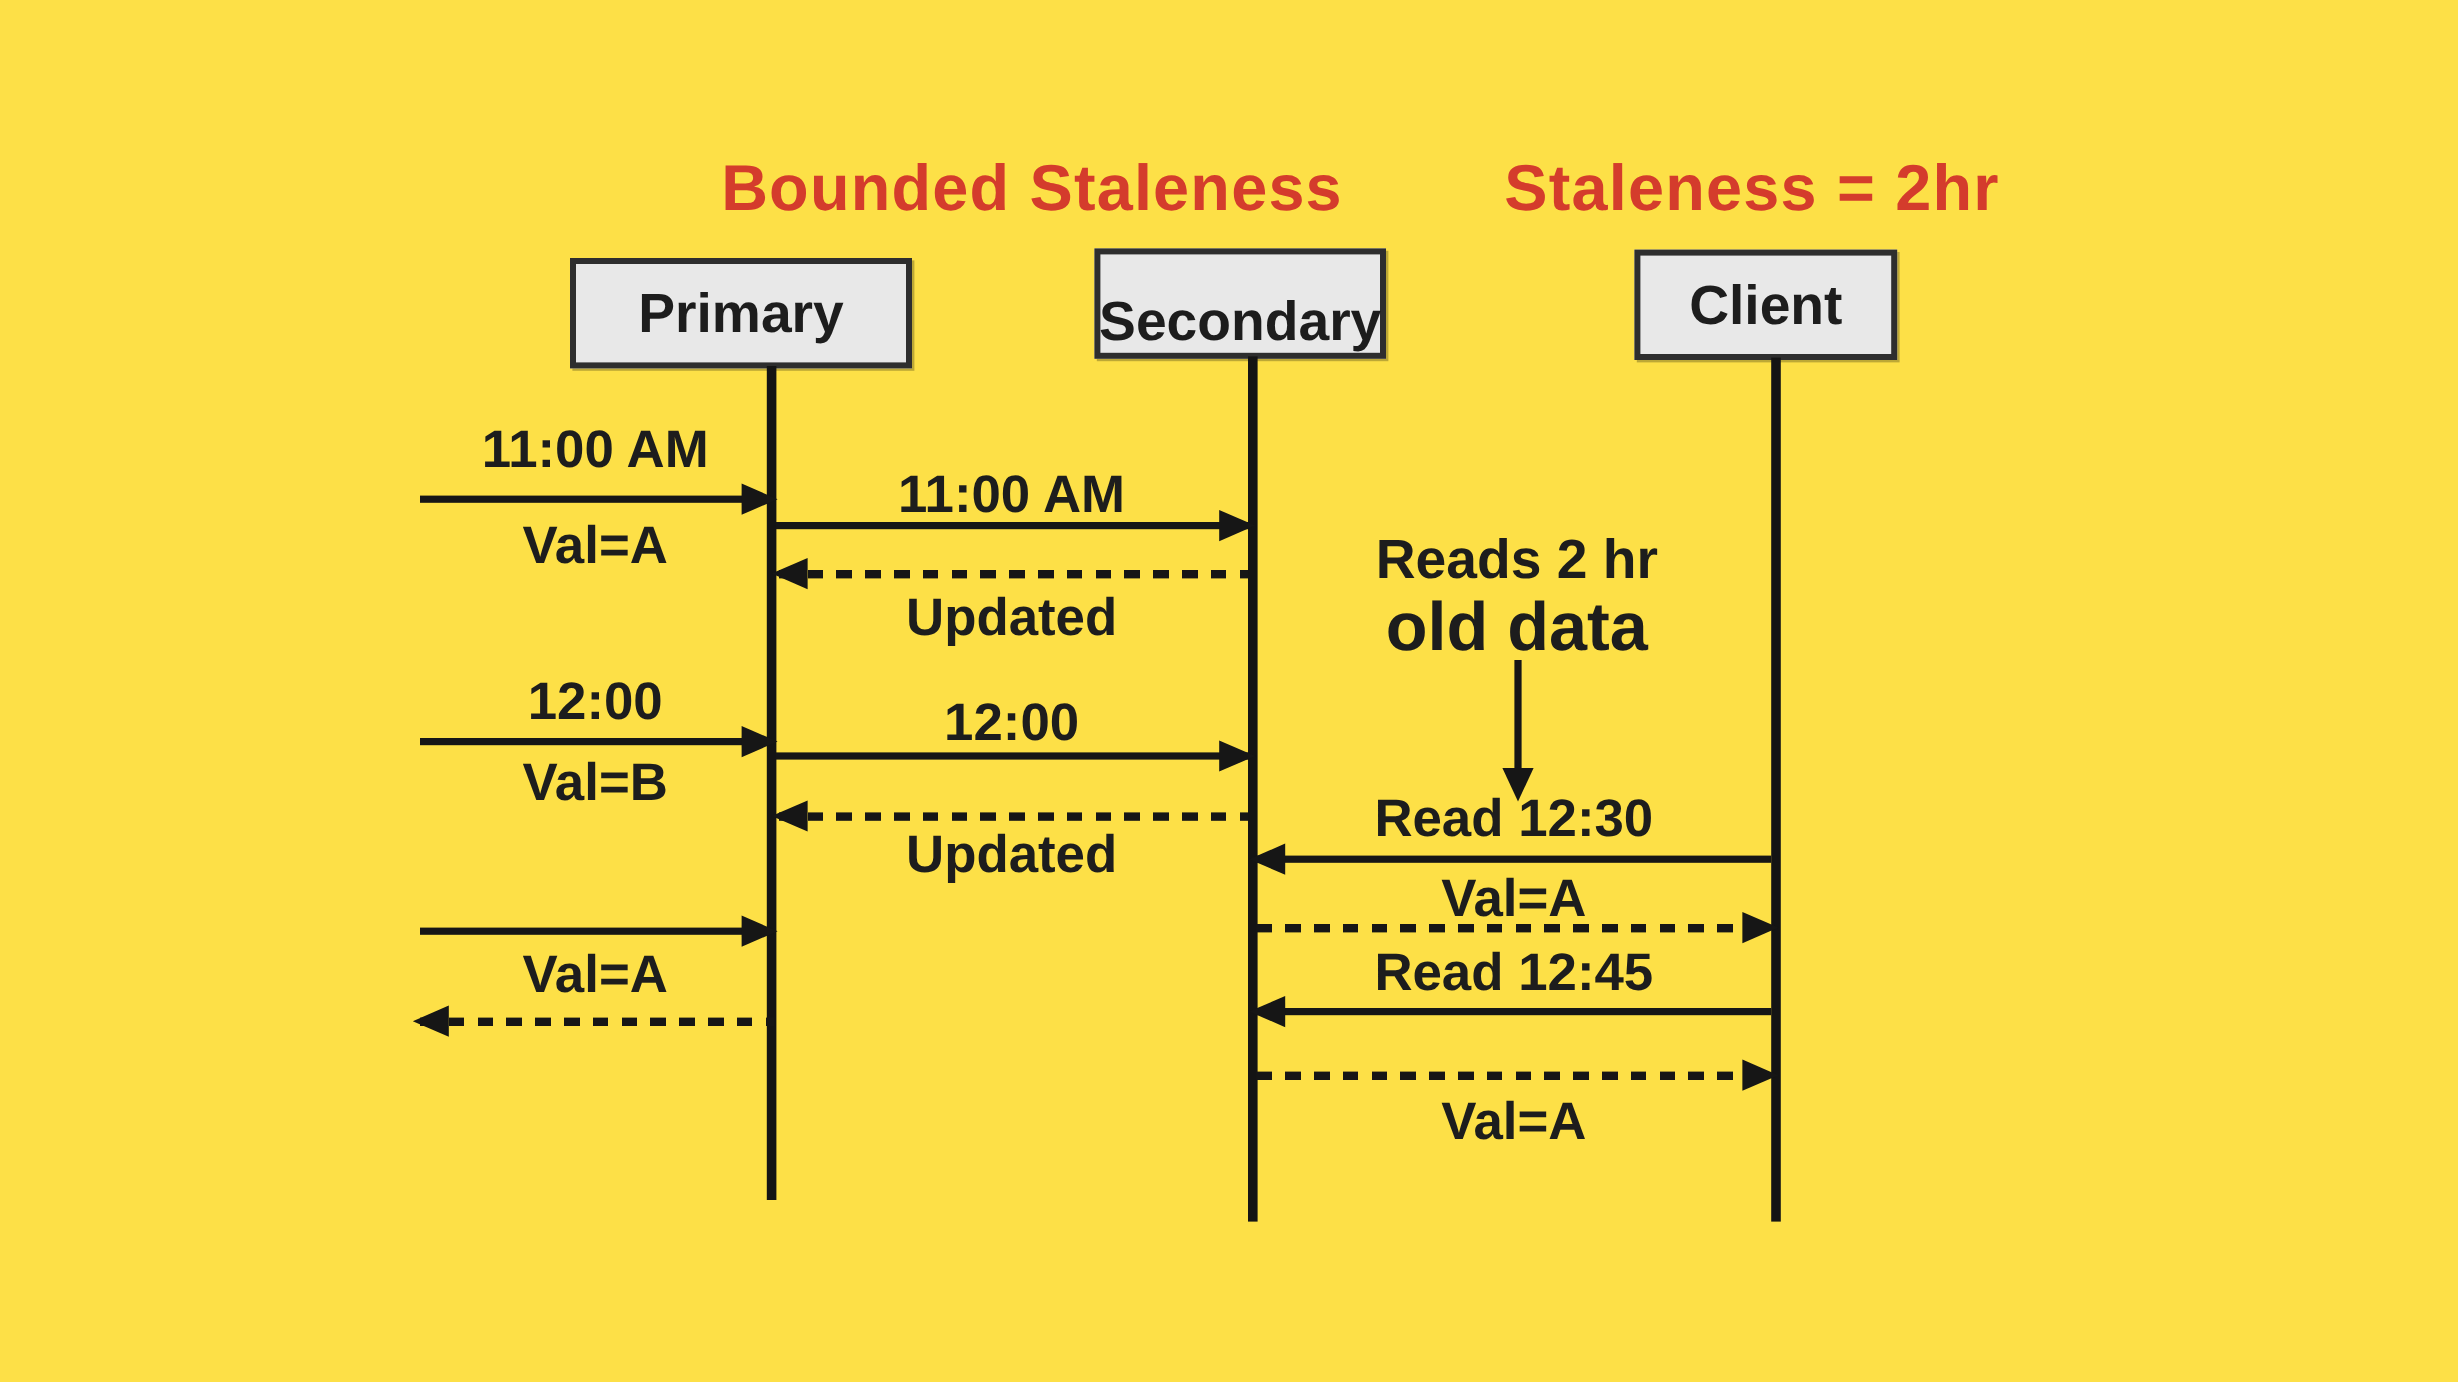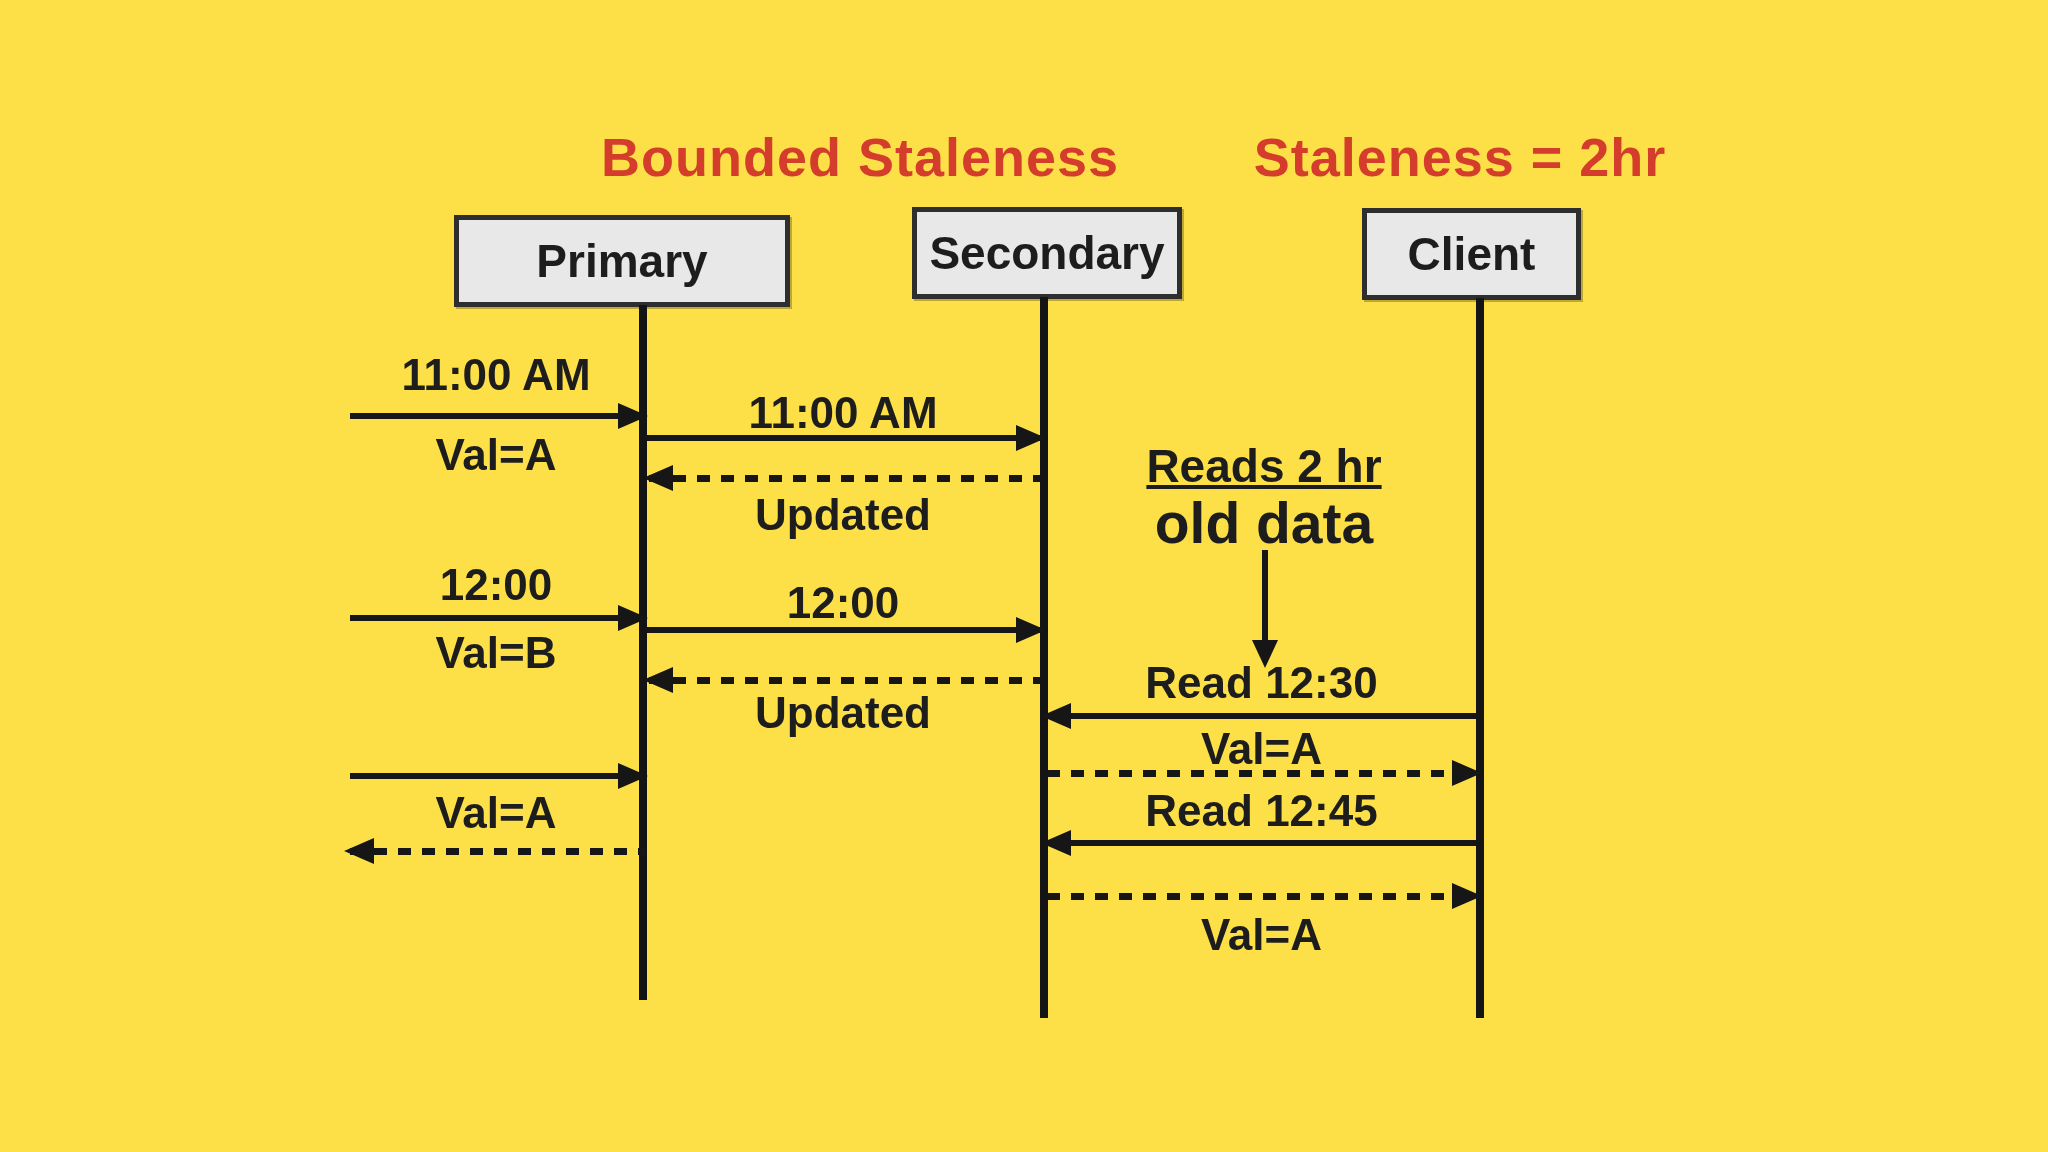--- a/index.html
+++ b/index.html
@@ -32,24 +32,24 @@
   .head-down  { left:-10px; bottom:-26px; border-top:28px solid #161616; border-left:13px solid transparent; border-right:13px solid transparent; }
 </style>
 </head>
 <body>
 
 <div id="stage">
 
   <div class="title" style="left:600px; top:126px; width:520px;">Bounded Staleness</div>
   <div class="title" style="left:1240px; top:126px; width:440px;">Staleness = 2hr</div>
 
-  <div class="actor-box" style="left:454px; top:215px; width:336px; height:92px;">
+  <div class="actor-box" style="left:475px; top:215px; width:285px; height:92px;">
     <span>Primary</span>
   </div>
-  <div class="actor-box" style="left:912px; top:207px; width:270px; height:92px;">
+  <div class="actor-box" style="left:912px; top:207px; width:243px; height:92px;align-items:flex-end;">
     <span>Secondary</span>
   </div>
   <div class="actor-box" style="left:1362px; top:208px; width:219px; height:92px;">
     <span>Client</span>
   </div>
 
   <div class="lifeline" style="left:639px; top:305px; height:695px;"></div>
   <div class="lifeline" style="left:1040px; top:297px; height:721px;"></div>
   <div class="lifeline" style="left:1476px; top:298px; height:720px;"></div>
 
@@ -84,21 +84,21 @@
 
   <div class="msg-label" style="left:646px; top:580px; width:394px;">12:00</div>
   <div class="arrow solid" style="left:646px; top:627px; width:394px;">
     <div class="head head-right"></div>
   </div>
   <div class="arrow dotted" style="left:649px; top:677px; width:391px;">
     <div class="head head-left"></div>
   </div>
   <div class="msg-label" style="left:646px; top:690px; width:394px;">Updated</div>
 
-  <div class="msg-label" style="left:1064px; top:442px; width:400px; font-size:46px;text-decoration:underline;">Reads 2 hr</div>
+  <div class="msg-label" style="left:1064px; top:442px; width:400px; font-size:46px;">Reads 2 hr</div>
   <div class="msg-label" style="left:1064px; top:494px; width:400px; font-size:57px;">old data</div>
   <div class="arrow vline" style="left:1262px; top:550px; height:92px;">
     <div class="head head-down"></div>
   </div>
 
   <div class="msg-label" style="left:1047px; top:660px; width:429px;">Read 12:30</div>
   <div class="arrow solid" style="left:1047px; top:713px; width:429px;">
     <div class="head head-left"></div>
   </div>
   <div class="msg-label" style="left:1047px; top:726px; width:429px;">Val=A</div>

